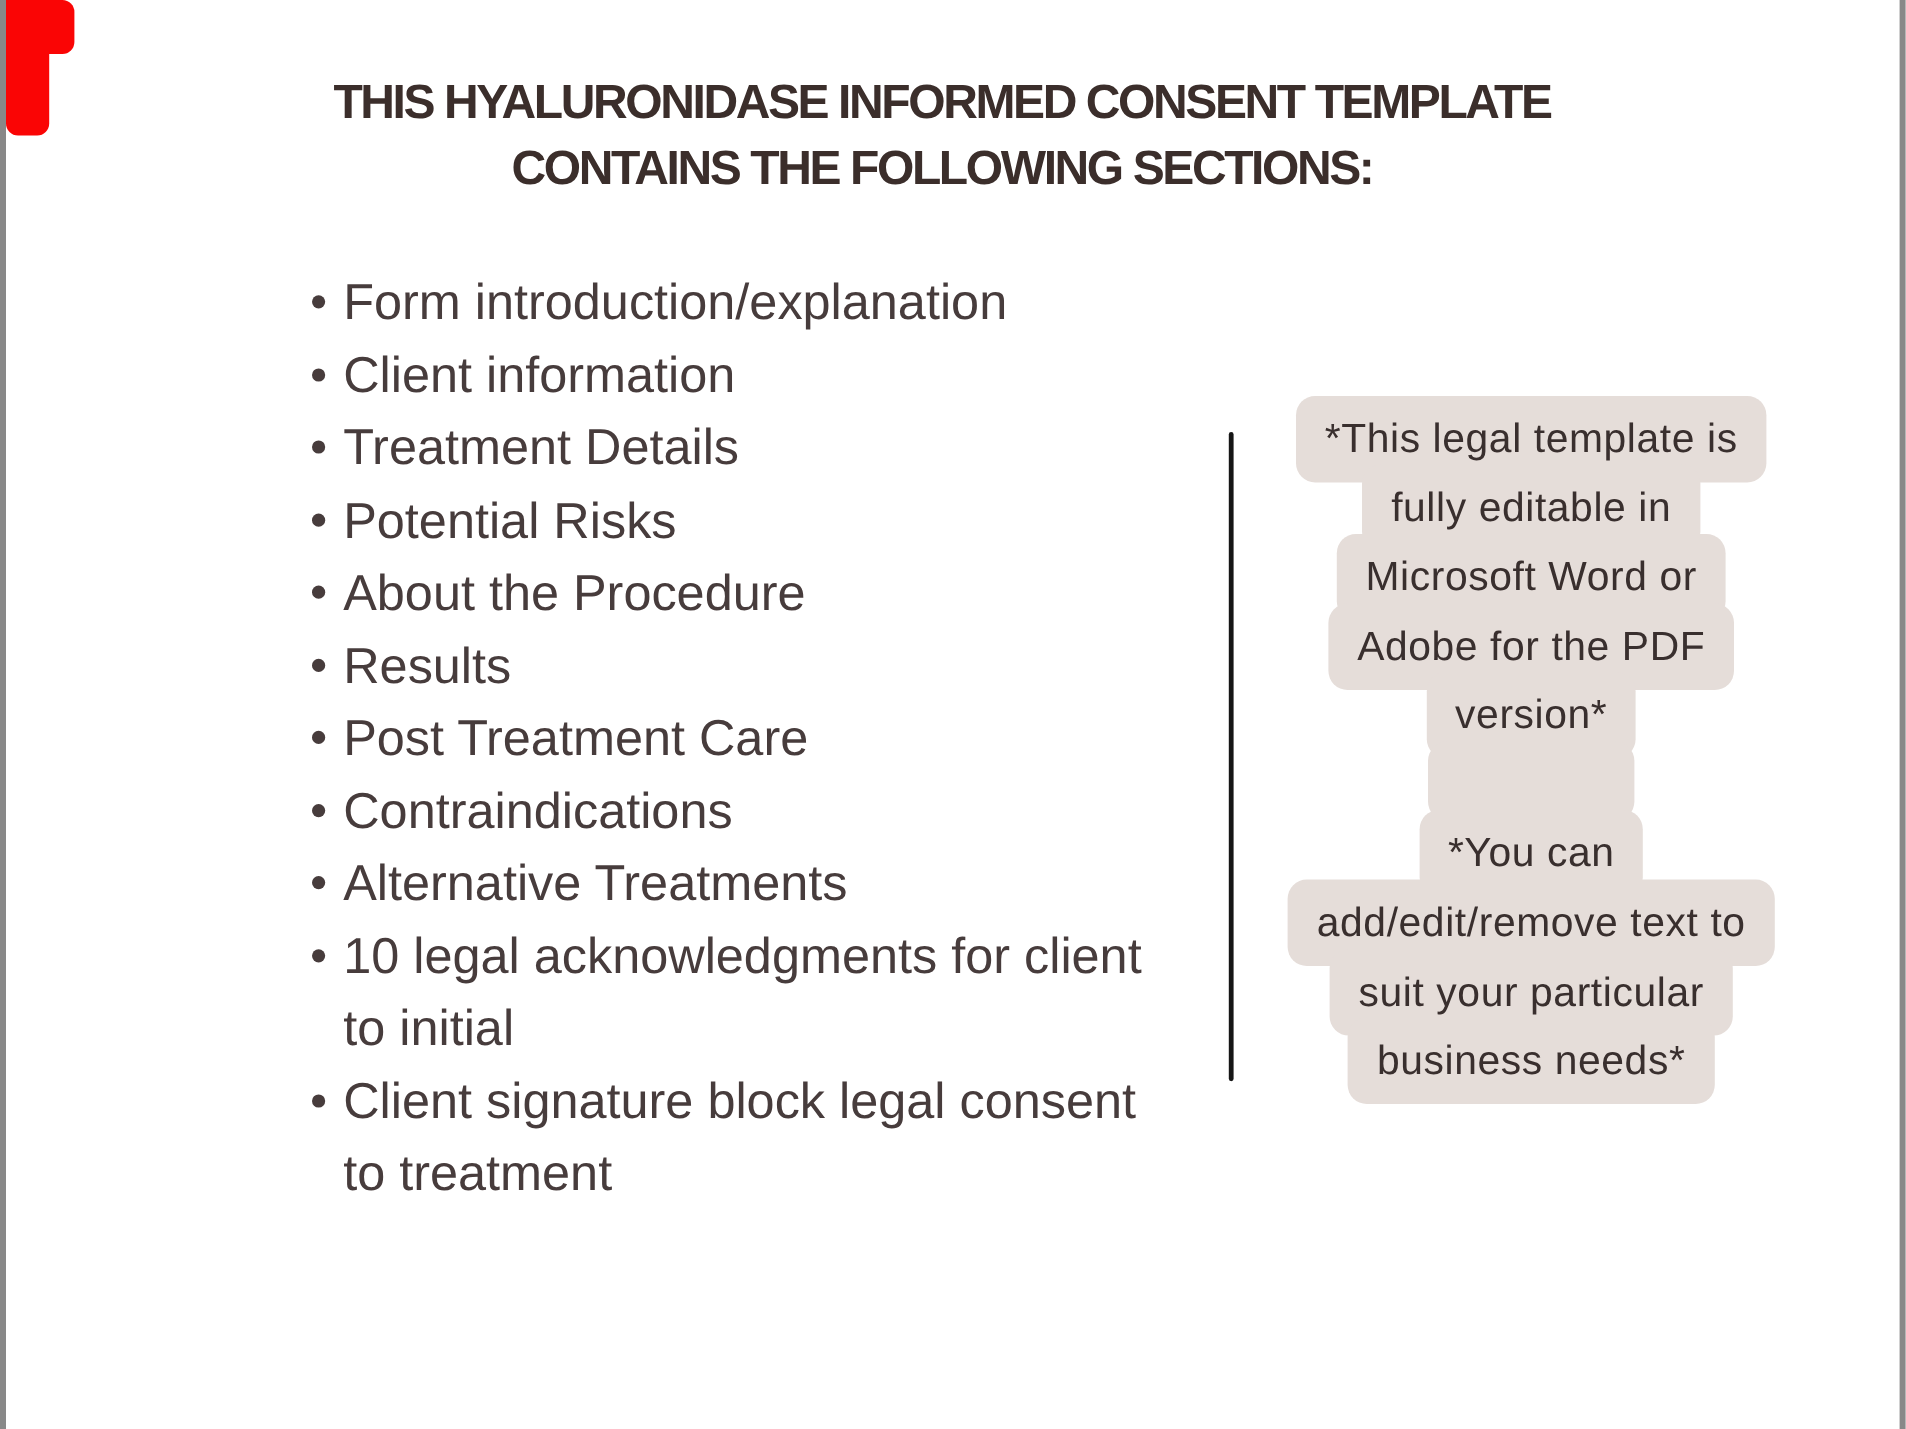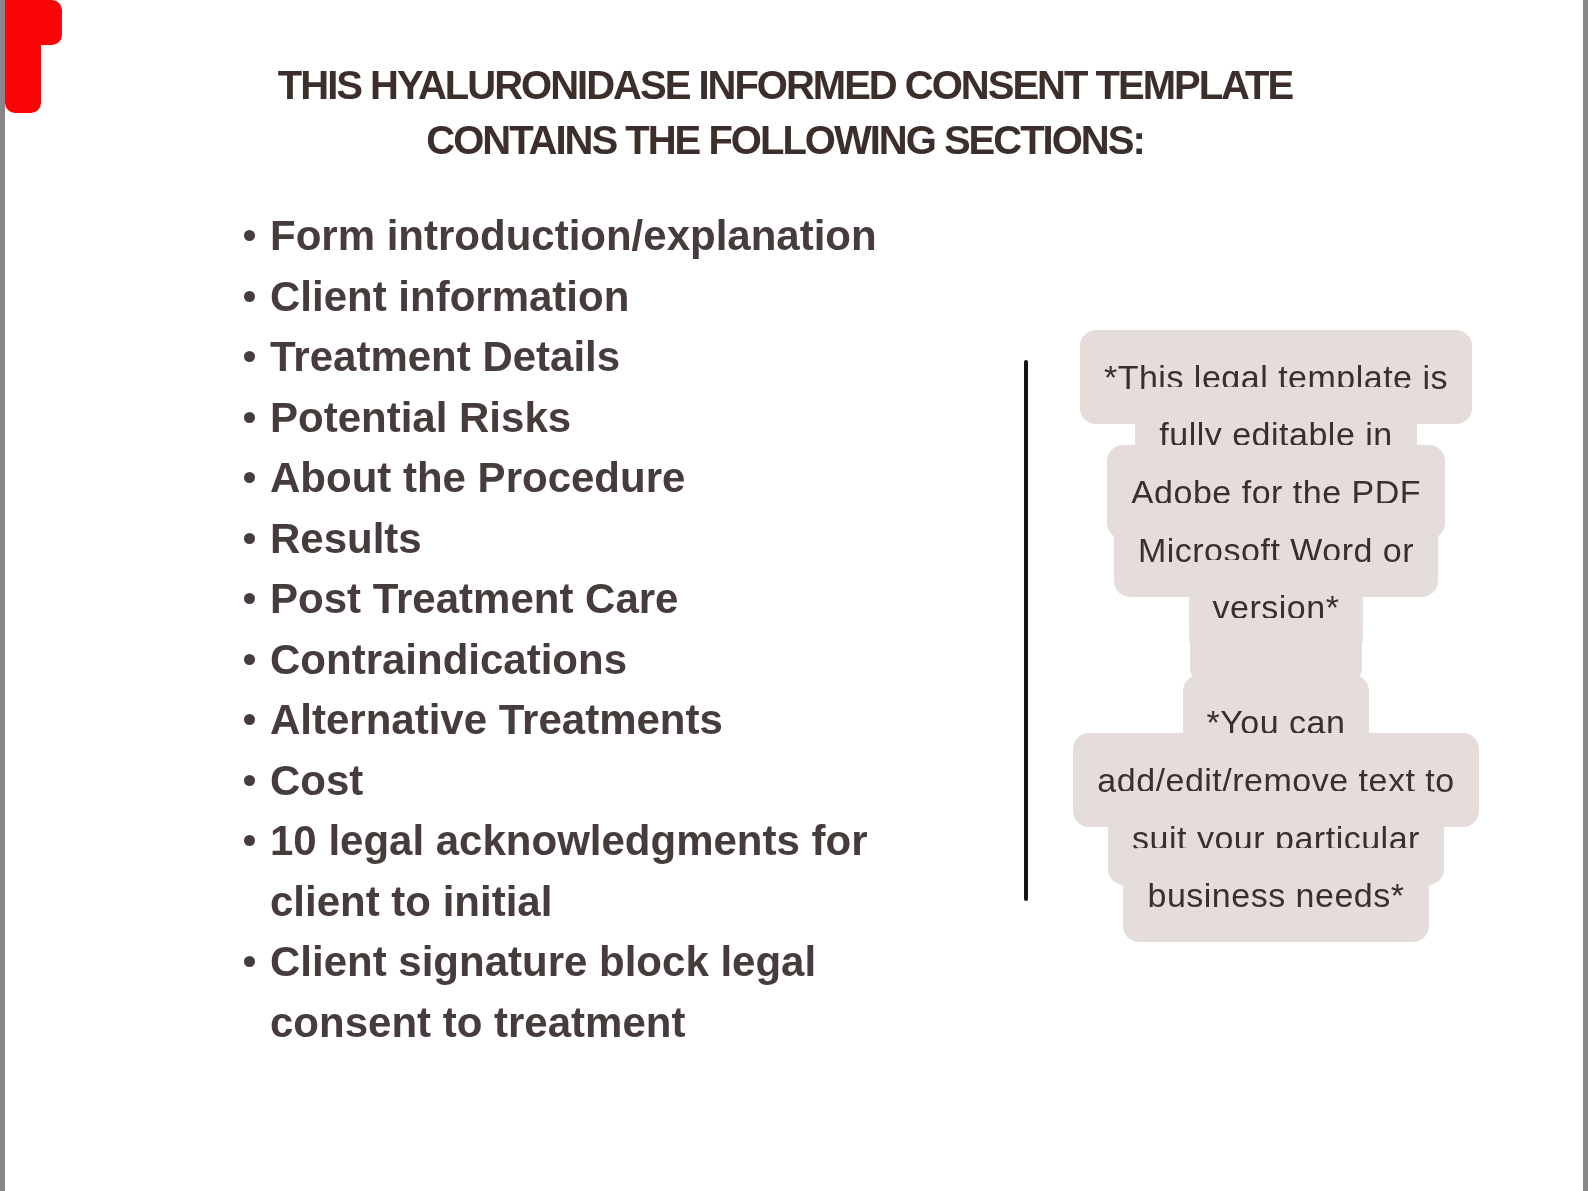--- a/index.html
+++ b/index.html
@@ -46,26 +46,25 @@
     font-size:40px;
     line-height:55px;
     letter-spacing:-2px;
   }
 
   
   .sections-list{
     position:absolute;
     left:238px;top:206px;
     width:700px;
-    margin:0;padding:0;
+    margin:16px;padding:0;
     list-style:none;
     color:var(--list-color);
     font-size:42px;
     line-height:60.5px;
-    font-weight:bold;
   }
   .sections-list li{
     position:relative;
     padding-left:27px;
   }
   .sections-list li::before{
     content:"";
     position:absolute;
     left:1px;top:24px;
     width:11px;height:11px;
@@ -91,21 +90,21 @@
   .hl-line{
     height:57.6px;
     display:flex;
     justify-content:center;
   }
   .hl-line span{
     display:block;
     height:66px;
     margin:-4.2px 0;
     line-height:66px;
-    padding:14px 24px;
+    padding:3px 24px;
     border-radius:16px;
     background:var(--note-bg);
     color:var(--note-text);
     font-size:34px;
     letter-spacing:0.5px;
     white-space:nowrap;
   }
   .hl-line span.spacer{
     width:172px;
     padding:0;
@@ -129,39 +128,38 @@
   <ul class="sections-list">
       <li>Form introduction/explanation</li>
       <li>Client information</li>
       <li>Treatment Details</li>
       <li>Potential Risks</li>
       <li>About the Procedure</li>
       <li>Results</li>
       <li>Post Treatment Care</li>
       <li>Contraindications</li>
       <li>Alternative Treatments</li>
-      <li>Cost</li>
       <li>10 legal acknowledgments for client to initial</li>
       <li>Client signature block legal consent to treatment</li>
     </ul>
 
   <div class="v-divider"></div>
 
   <aside class="note-box">
       <div class="hl-line">
         <span>*This legal template is</span>
       </div>
       <div class="hl-line">
         <span>fully editable in</span>
       </div>
       <div class="hl-line">
-        <span>Adobe for the PDF</span>
+        <span>Microsoft Word or</span>
       </div>
       <div class="hl-line">
-        <span>Microsoft Word or</span>
+        <span>Adobe for the PDF</span>
       </div>
       <div class="hl-line">
         <span>version*</span>
       </div>
       <div class="hl-line">
         <span class="spacer"></span>
       </div>
       <div class="hl-line">
         <span>*You can</span>
       </div>

